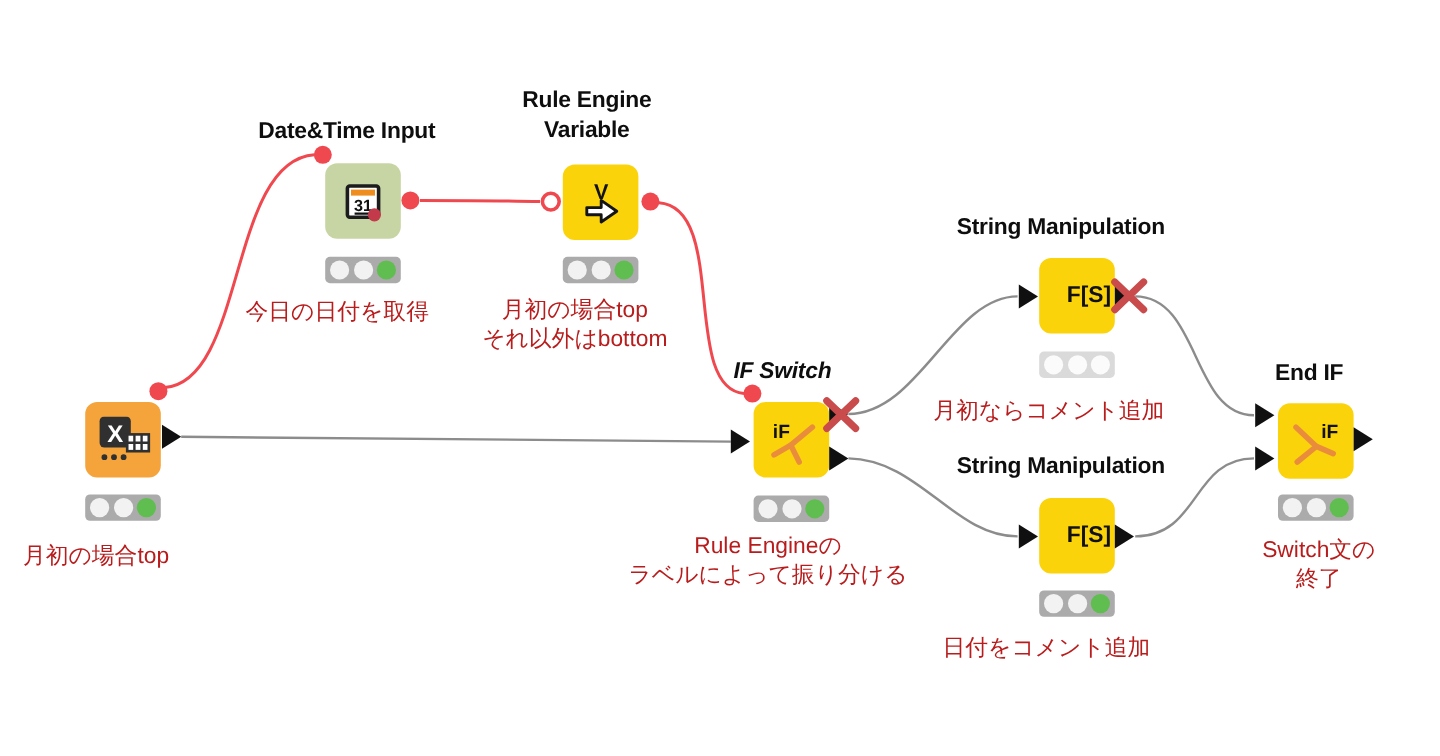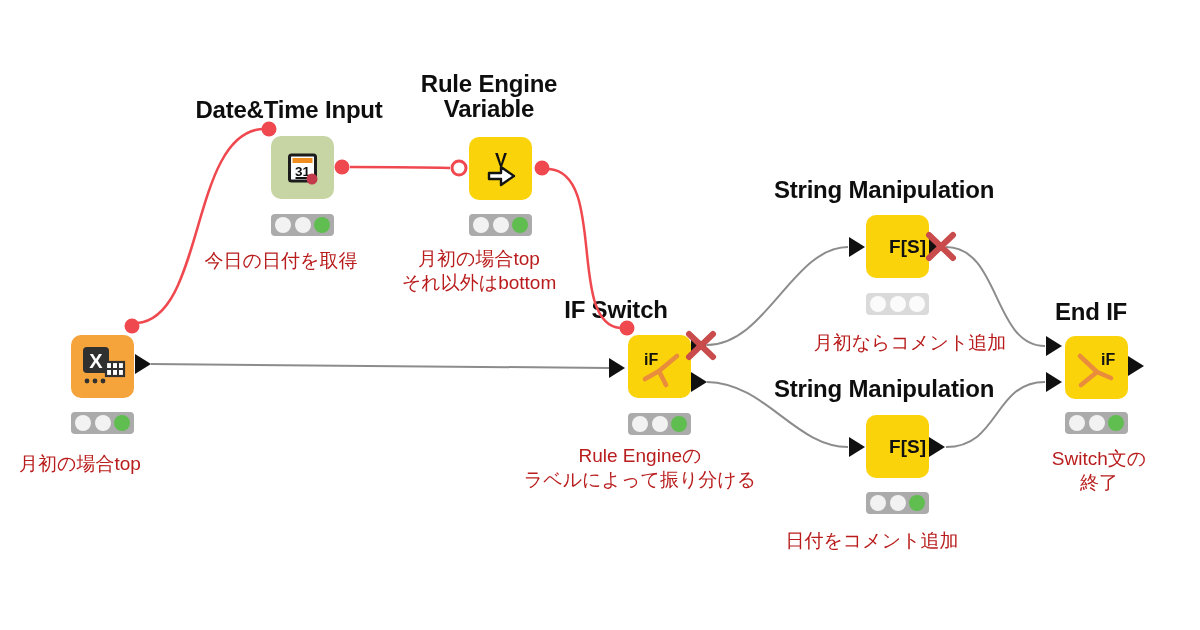--- a/index.html
+++ b/index.html
@@ -3,21 +3,21 @@
 <meta charset="utf-8">
 <style>
   html,body{margin:0;padding:0;}
   .canvas{position:relative;width:1200px;height:630px;background:#ffffff;overflow:hidden;
           font-family:"Liberation Sans",sans-serif;color:#0e0e0e;}
   .node{position:absolute;width:63px;height:63px;border-radius:10px;
         display:flex;align-items:center;justify-content:center;}
   .node.yellow{background:#fbd30a;}
   .node.orange{background:#f5a43c;}
   .node.green{background:#c7d5a4;}
-  .ntitle{position:absolute;transform:translateX(-50%);font-size:24px;font-weight:700;
+  .ntitle{position:absolute;transform:translateX(-50%);font-size:19px;font-weight:700;
           line-height:25px;text-align:center;white-space:pre-line;letter-spacing:-0.2px;}
   .ncap{position:absolute;transform:translateX(-50%);font-size:19px;line-height:24px;
         text-align:center;white-space:pre-line;color:#b91c1c;}
   .traffic{position:absolute;width:63px;height:22px;background:#ababab;border-radius:4px;
            display:flex;align-items:center;justify-content:space-evenly;}
   .traffic.pale{background:#dadada;}
   .tl{width:16px;height:16px;border-radius:50%;background:#f2f2f2;}
   .tl.on{background:#5fbe4f;}
   .tl.blank{background:#fbfbfb;}
   .wire{position:absolute;left:0;top:0;pointer-events:none;}
@@ -32,21 +32,21 @@
   .icsmall{font-weight:700;fill:#111;}
 </style>
 </head>
 <body>
 
 <div class="canvas">
 
   <div class="ntitle" style="left:289px;top:97px;">Date&amp;Time Input</div>
   <div class="ntitle" style="left:489px;top:71px;">Rule Engine
 Variable</div>
-  <div class="ntitle" style="left:616px;top:297px;">IF Switch</div>
+  <div class="ntitle" style="left:652px;top:297px;font-style:italic;">IF Switch</div>
   <div class="ntitle" style="left:884px;top:177px;">String Manipulation</div>
   <div class="ntitle" style="left:884px;top:376px;">String Manipulation</div>
   <div class="ntitle" style="left:1091px;top:299px;">End IF</div>
 
   <div class="node orange" style="left:71px;top:335px;">
     <svg width="46" height="40" viewBox="0 0 46 40">
       <rect x="3" y="0" width="26" height="26" rx="4" fill="#303030"></rect>
       <text x="16" y="21" text-anchor="middle" class="icx">X</text>
       <rect x="26" y="15" width="18" height="14" fill="#ffffff" stroke="#303030" stroke-width="2.2"></rect>
       <line x1="32" y1="15" x2="32" y2="29" stroke="#303030" stroke-width="2"></line>
@@ -133,21 +133,21 @@
       <span class="tl"></span>
       <span class="tl on"></span>
   </div>
 
   <div class="ncap" style="left:80px;top:452px;">月初の場合top</div>
   <div class="ncap" style="left:281px;top:249px;">今日の日付を取得</div>
   <div class="ncap" style="left:479px;top:247px;">月初の場合top
 それ以外はbottom</div>
   <div class="ncap" style="left:640px;top:444px;">Rule Engineの
 ラベルによって振り分ける</div>
-  <div class="ncap" style="left:874px;top:331px;margin-left:36px;">月初ならコメント追加</div>
+  <div class="ncap" style="left:874px;top:331px;">月初ならコメント追加</div>
   <div class="ncap" style="left:872px;top:529px;">日付をコメント追加</div>
   <div class="ncap" style="left:1099px;top:447px;">Switch文の終了</div>
 
   <svg class="wire" width="1200" height="630" viewBox="0 0 1200 630">
 
     <path class="edge-var" d="M137,323 C205,318 190,134 262,129"></path>
     <path class="edge-var" d="M350,167 C385,167 417,167 450,168"></path>
     <path class="edge-var" d="M549,169 C607,173 567,323 620,328"></path>
 
     <path class="edge-data" d="M151,364 L609,368"></path>

